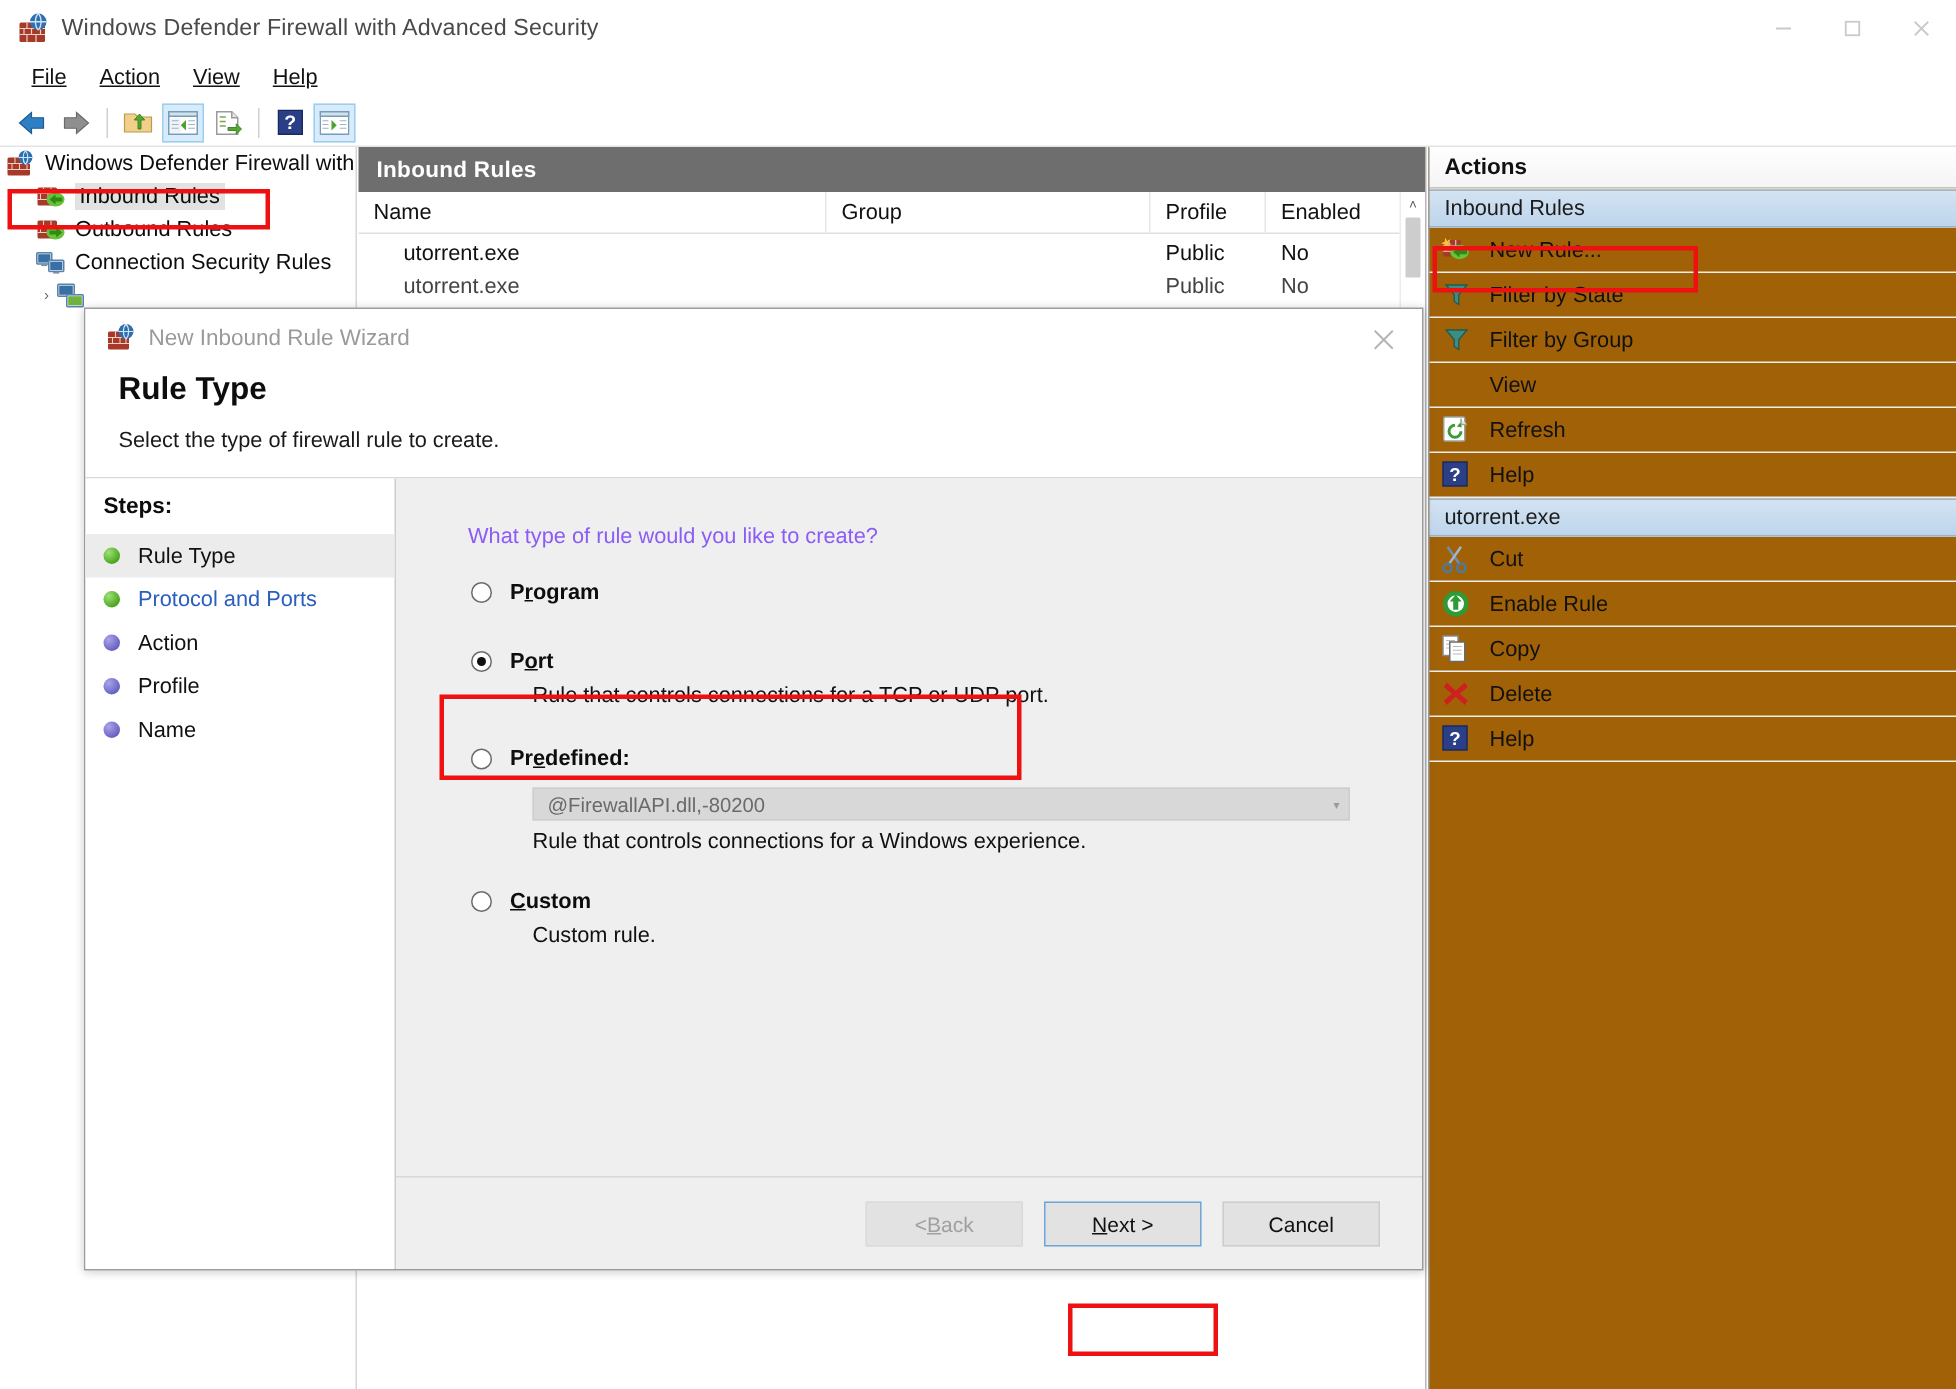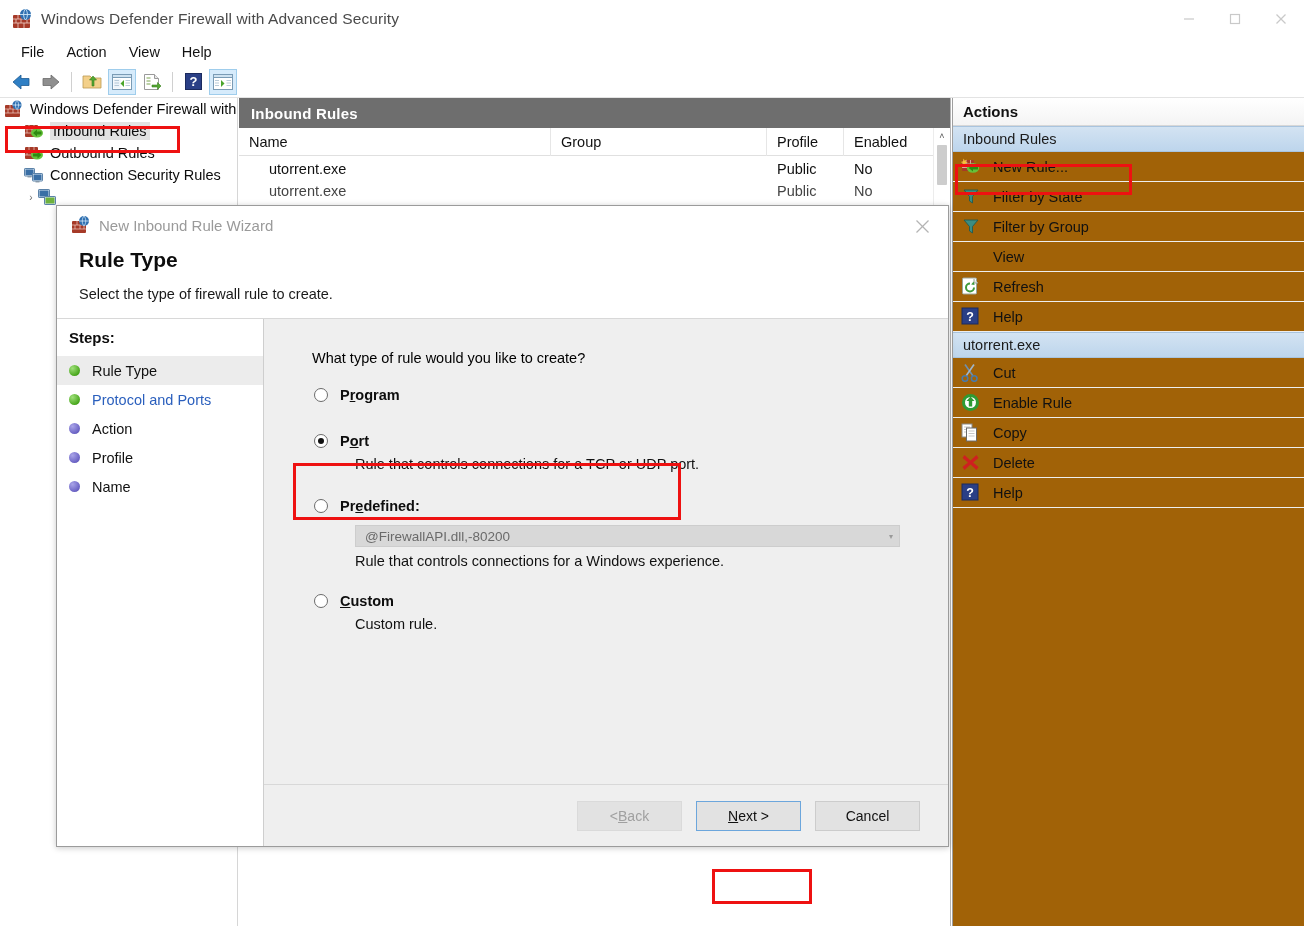--- a/index.html
+++ b/index.html
@@ -41,20 +41,21 @@
 
   
   .menubar {
     position: absolute; left: 0; top: 38px; width: 1304px; height: 28px;
     background: #ffffff; display: flex; align-items: center;
     padding-left: 10px;
   }
   .menu-item {
     font-size: 14.5px; color: #121212; padding: 2px 11px;
     white-space: nowrap;
+    text-decoration: underline;
   }
 
   
   .toolbar {
     position: absolute; left: 0; top: 66px; width: 1304px; height: 32px;
     background: #ffffff; display: flex; align-items: center;
     padding-left: 6px; border-bottom: 1px solid #e3e3e3;
   }
   .tb-btn {
     width: 28px; height: 26px; margin: 0 1px;
@@ -203,21 +204,21 @@
   }
   .step-bullet.green { background: radial-gradient(circle at 32% 30%, #9fe07a, #4aa81e 70%, #2f7d0f); }
   .step-bullet.purple { background: radial-gradient(circle at 32% 30%, #a9a4e8, #6a62c4 70%, #4a42a0); }
   .step-row.link .slabel { color: #2a5fbd; }
 
   .wz-main {
     flex: 1; background: #efefef; position: relative;
     display: flex; flex-direction: column;
   }
   .wz-question {
-    font-size: 14.5px; color: #000000; margin: 31px 0 0 48px;
+    font-size: 14.5px; color: #8b5cf6; margin: 31px 0 0 48px;
   }
   .opt-block { position: relative; margin: 0 0 0 26px; padding: 0; }
   .opt { position: relative; }
   .opt-head { display: flex; align-items: center; height: 24px; }
   .radio {
     width: 14px; height: 14px; border-radius: 50%;
     border: 1px solid #6b6b6b; background: #fff; margin-right: 12px;
     position: relative; flex: none;
   }
   .radio.on::after {

